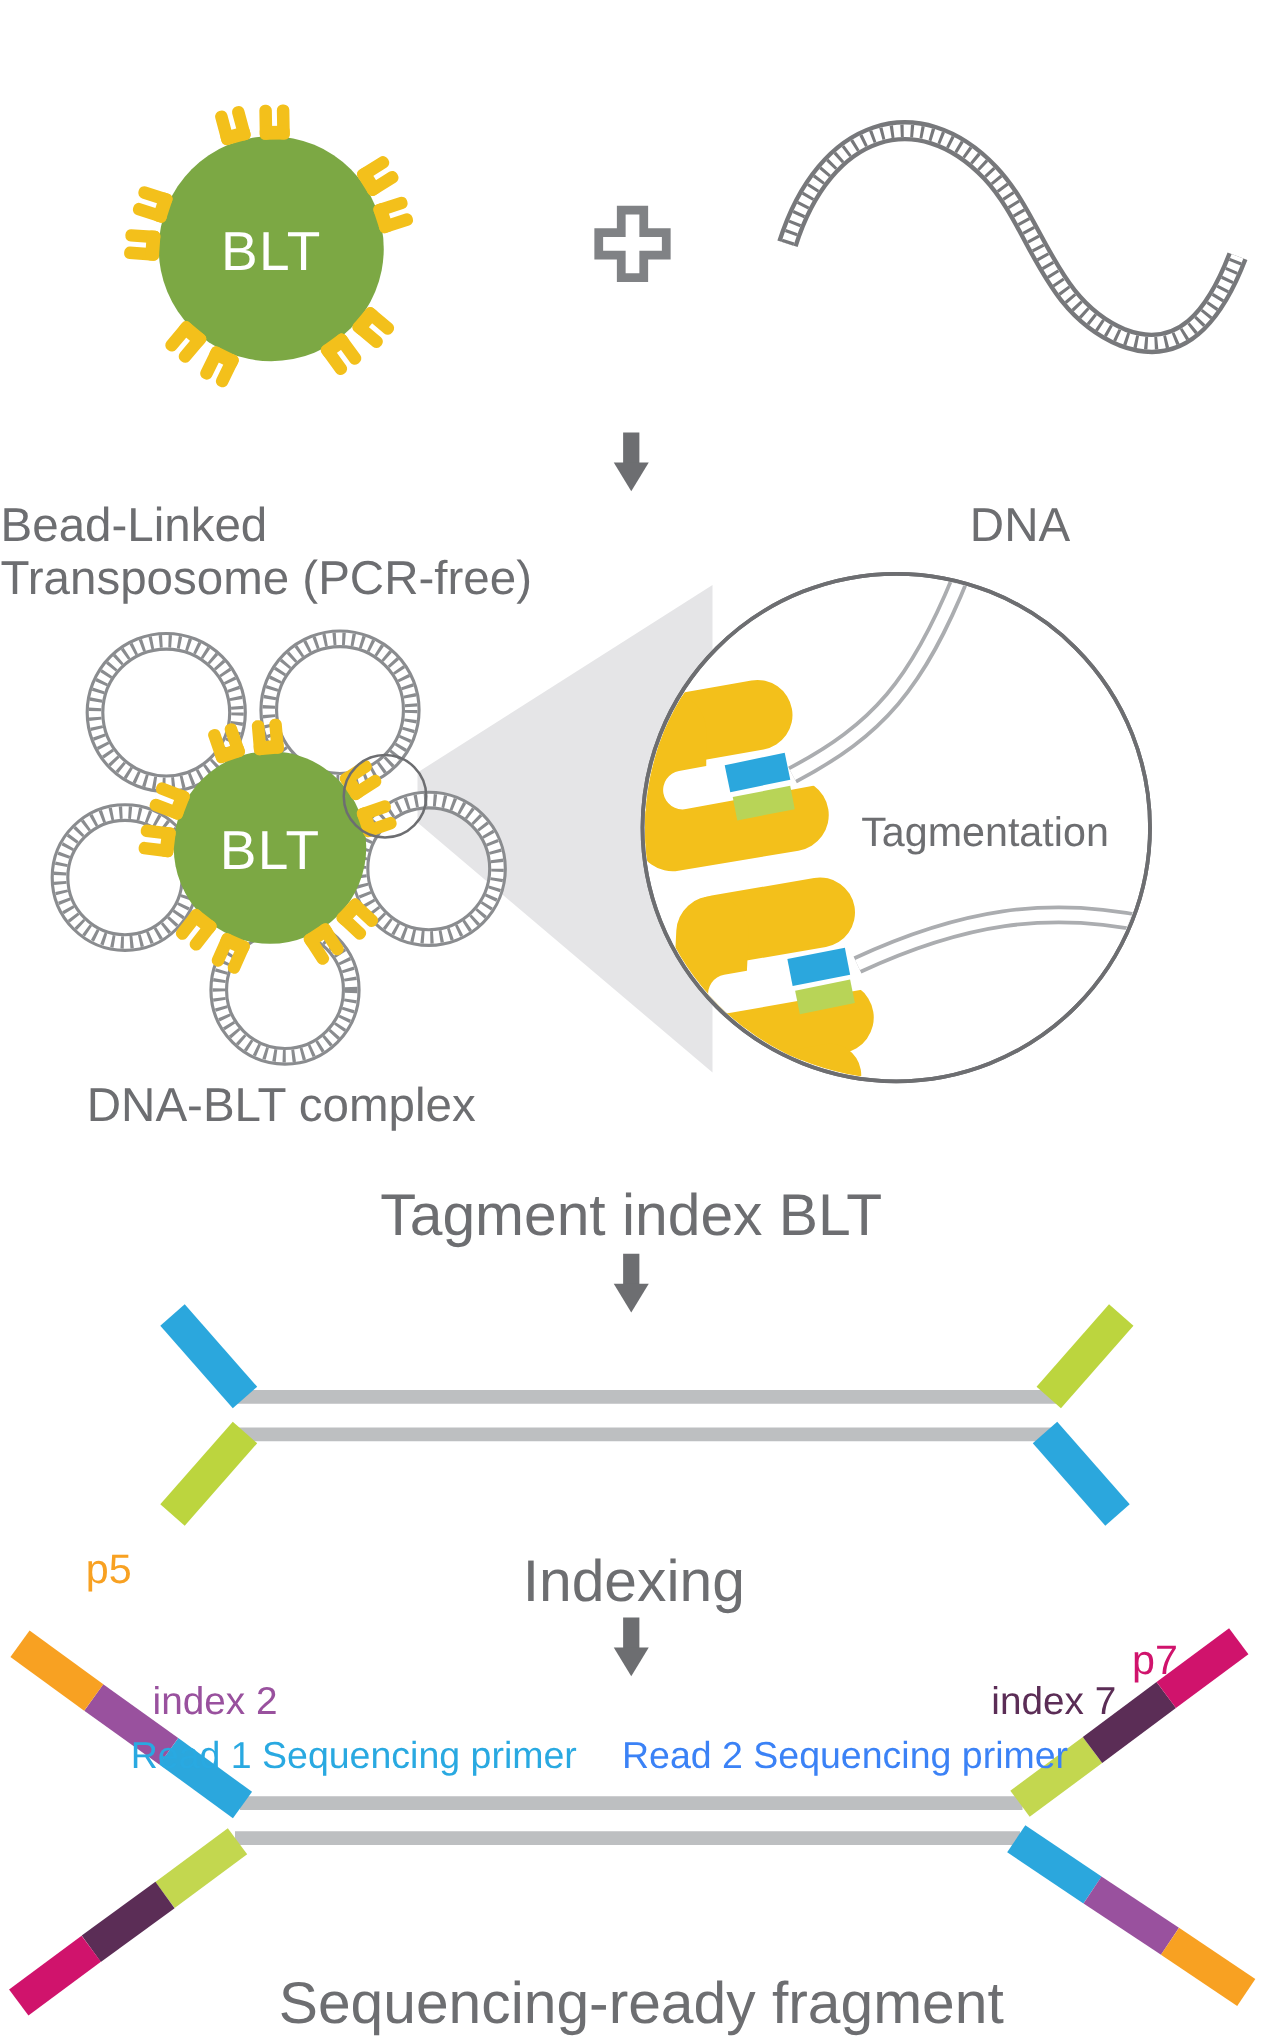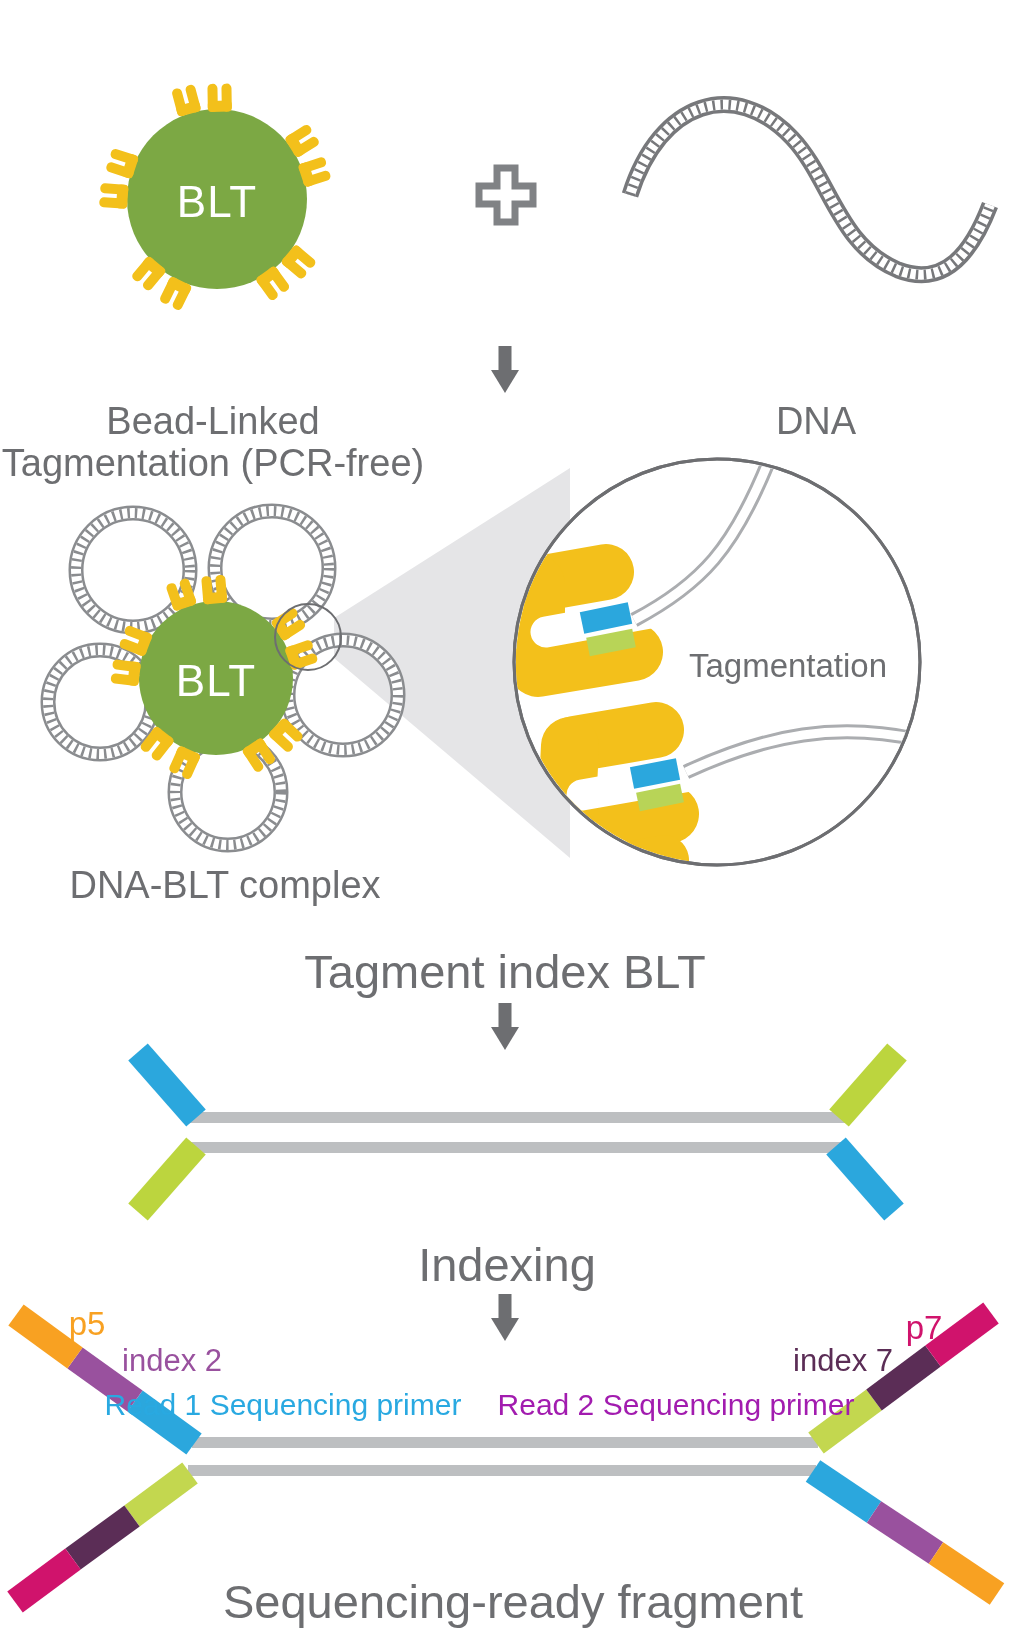--- a/index.html
+++ b/index.html
@@ -5,31 +5,31 @@
   :root{
     --green:#7CA844; --yellow:#F3C01B; --blue:#2BA7DD; --lime:#BCD53E;
     --limelight:#C3D74F; --orange:#F8A122; --purple:#99519E; --darkpurple:#5B2D56;
     --magenta:#D0136C; --graytext:#6D6E71; --strand:#BDBFC1; --helix:#77787B;
     --rail:#8A8C8F; --cone:#E5E5E7; --plus:#808285; --circlerail:#ABADB0;
   }
   html,body{margin:0;padding:0;background:#fff;}
   #canvas{position:relative;width:1014px;height:1630px;background:#fff;overflow:hidden;
           font-family:"Liberation Sans", sans-serif;}
   #art{position:absolute;left:0;top:0;}
-  .lbl{position:absolute;transform:translateX(-50%);white-space:nowrap;text-align:center;
+  .lbl{position:absolute;transform:translateX(-50%);white-space:nowrap;
        color:var(--graytext);}
   .lbl-bead{font-size:44px;color:#fff;letter-spacing:1px;}
   .lbl-small{font-size:38px;line-height:42px;margin-top:34px;}
   .lbl-step{font-size:47px;}
   .lbl-tag{font-size:33px;}
   .lbl-p{font-size:33px;}
   .lbl-ix{font-size:31px;}
   .lbl-rd{font-size:30px;}
   .c-orange{color:var(--orange);} .c-purple{color:var(--purple);}
-  .c-blue{color:#29A9E1;} .c-lime{color:#a21caf;}
+  .c-blue{color:#29A9E1;} .c-lime{color:#3b82f6;}
   .c-dpurple{color:var(--darkpurple);} .c-magenta{color:var(--magenta);}
 </style>
 </head>
 <body>
 
 <div id="canvas">
 
 <svg id="art" width="1014" height="1630" viewBox="0 0 1014 1630">
   <defs>
     <g id="tspU">
@@ -183,30 +183,30 @@
     <path d="M874,1512 L936,1553" stroke="var(--purple)" stroke-width="26"></path>
     <path d="M936,1553 L997,1594" stroke="var(--orange)" stroke-width="26"></path>
   </g>
 </svg>
 
 <div class="lbl lbl-bead" style="left:217px;top:177px;">BLT</div>
 <div class="lbl lbl-bead" style="left:216px;top:656px;">BLT</div>
 
 <div class="lbl lbl-small" style="left:213px;top:366px;">
   <div>Bead-Linked</div>
-  <div>Tagmentation (PCR-free)</div>
+  <div>Transposome (PCR-free)</div>
 </div>
 <div class="lbl lbl-small" style="left:816px;top:366px;">DNA</div>
 <div class="lbl lbl-tag" style="left:788px;top:647px;">Tagmentation</div>
 <div class="lbl lbl-small" style="left:225px;top:830px;">DNA-BLT complex</div>
 
 <div class="lbl lbl-step" style="left:505px;top:944px;">Tagment index BLT</div>
 <div class="lbl lbl-step" style="left:507px;top:1237px;">Indexing</div>
 <div class="lbl lbl-step" style="left:513px;top:1574px;">Sequencing-ready fragment</div>
 
-<div class="lbl lbl-p  c-orange" style="left:87px;top:1305px;">p5</div>
+<div class="lbl lbl-p  c-orange" style="left:87px;top:1236px;">p5</div>
 <div class="lbl lbl-ix c-purple" style="left:172px;top:1343px;">index 2</div>
 <div class="lbl lbl-rd c-blue" style="left:283px;top:1388px;">Read 1 Sequencing primer</div>
 <div class="lbl lbl-rd c-lime" style="left:676px;top:1388px;">Read 2 Sequencing primer</div>
 <div class="lbl lbl-ix c-dpurple" style="left:843px;top:1343px;">index 7</div>
 <div class="lbl lbl-p  c-magenta" style="left:924px;top:1309px;">p7</div>
 
 </div>
 
 </body></html>

